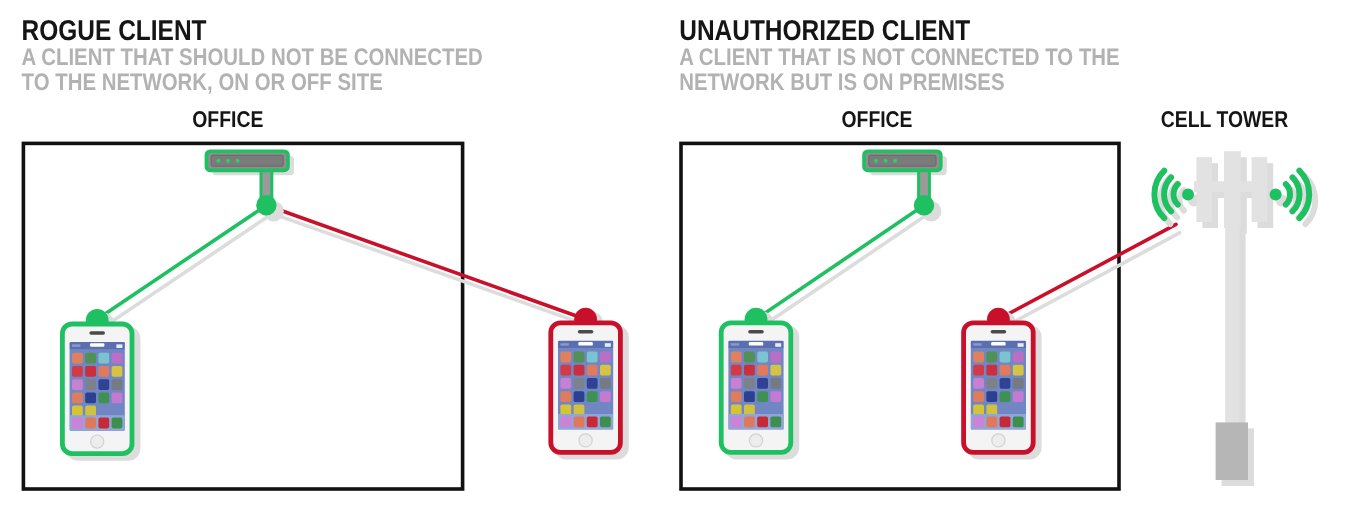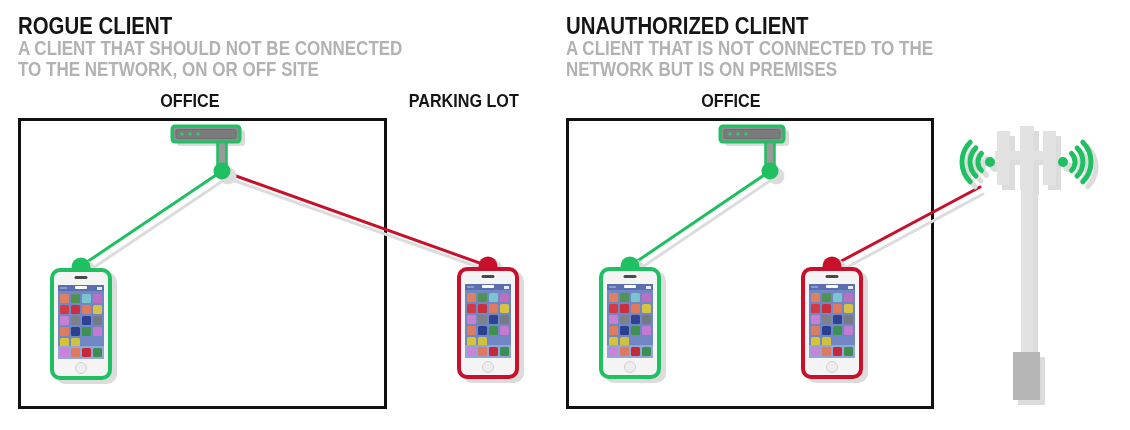--- a/index.html
+++ b/index.html
@@ -78,22 +78,22 @@
     <div>A CLIENT THAT SHOULD NOT BE CONNECTED</div>
     <div>TO THE NETWORK, ON OR OFF SITE</div>
   </div>
   <div class="title" style="left:566px;top:12px">UNAUTHORIZED CLIENT</div>
   <div class="subtitle" style="left:566px;top:38px">
     <div>A CLIENT THAT IS NOT CONNECTED TO THE</div>
     <div>NETWORK BUT IS ON PREMISES</div>
   </div>
 
   <div class="zone-label" style="left:80px"><span>OFFICE</span></div>
-  <div class="zone-label" style="left:354px"><span>PARKING LOT</span></div>
   <div class="zone-label" style="left:621px"><span>OFFICE</span></div>
+  <div class="zone-label" style="left:910px"><span>CELL TOWER</span></div>
 
   <div class="office-box box-left"></div>
   <div class="office-box box-right"></div>
 
   <svg class="overlay" width="1130" height="430" viewBox="0 0 1130 430">
 
     <g>
       <line class="shadow-line" x1="227" y1="178" x2="87" y2="272"></line>
       <line class="shadow-line" x1="227" y1="178" x2="492" y2="272"></line>
       <line class="green-line" x1="222" y1="171" x2="81" y2="266"></line>

